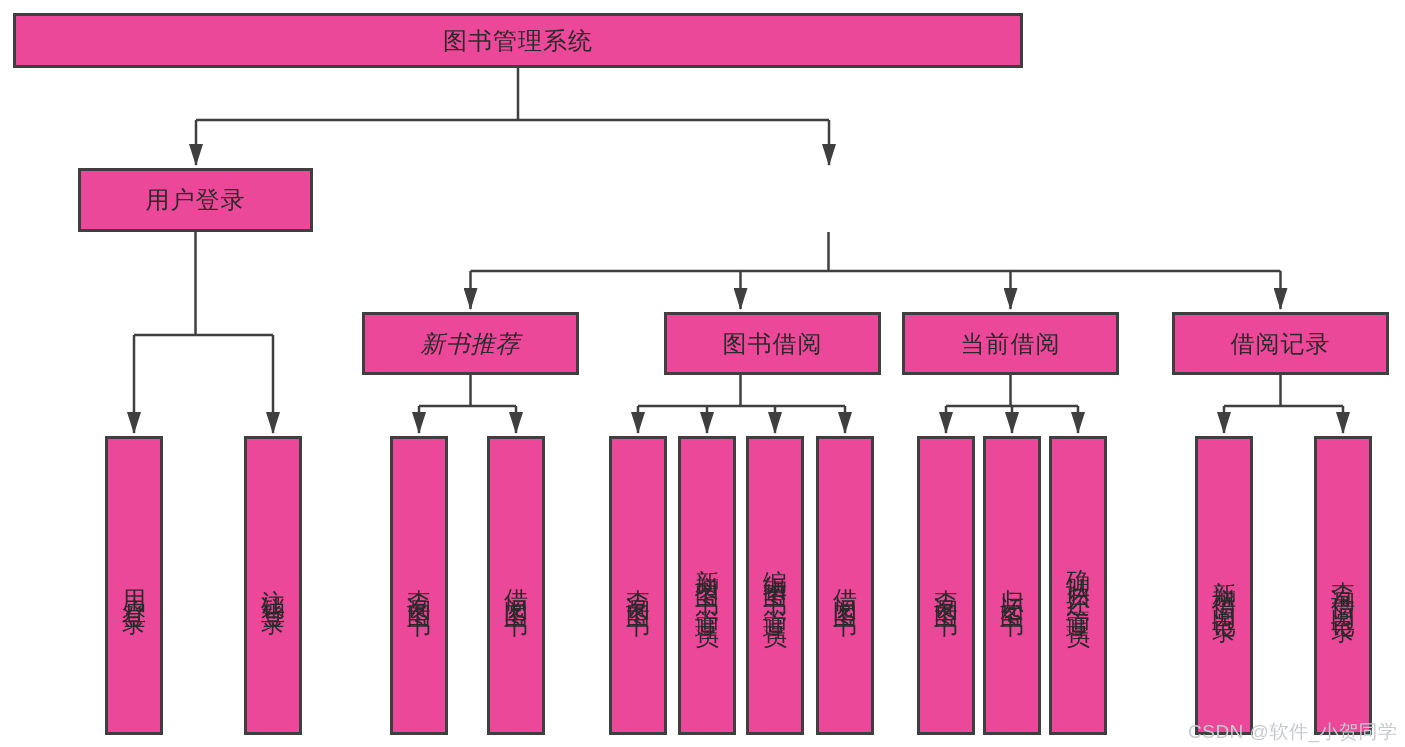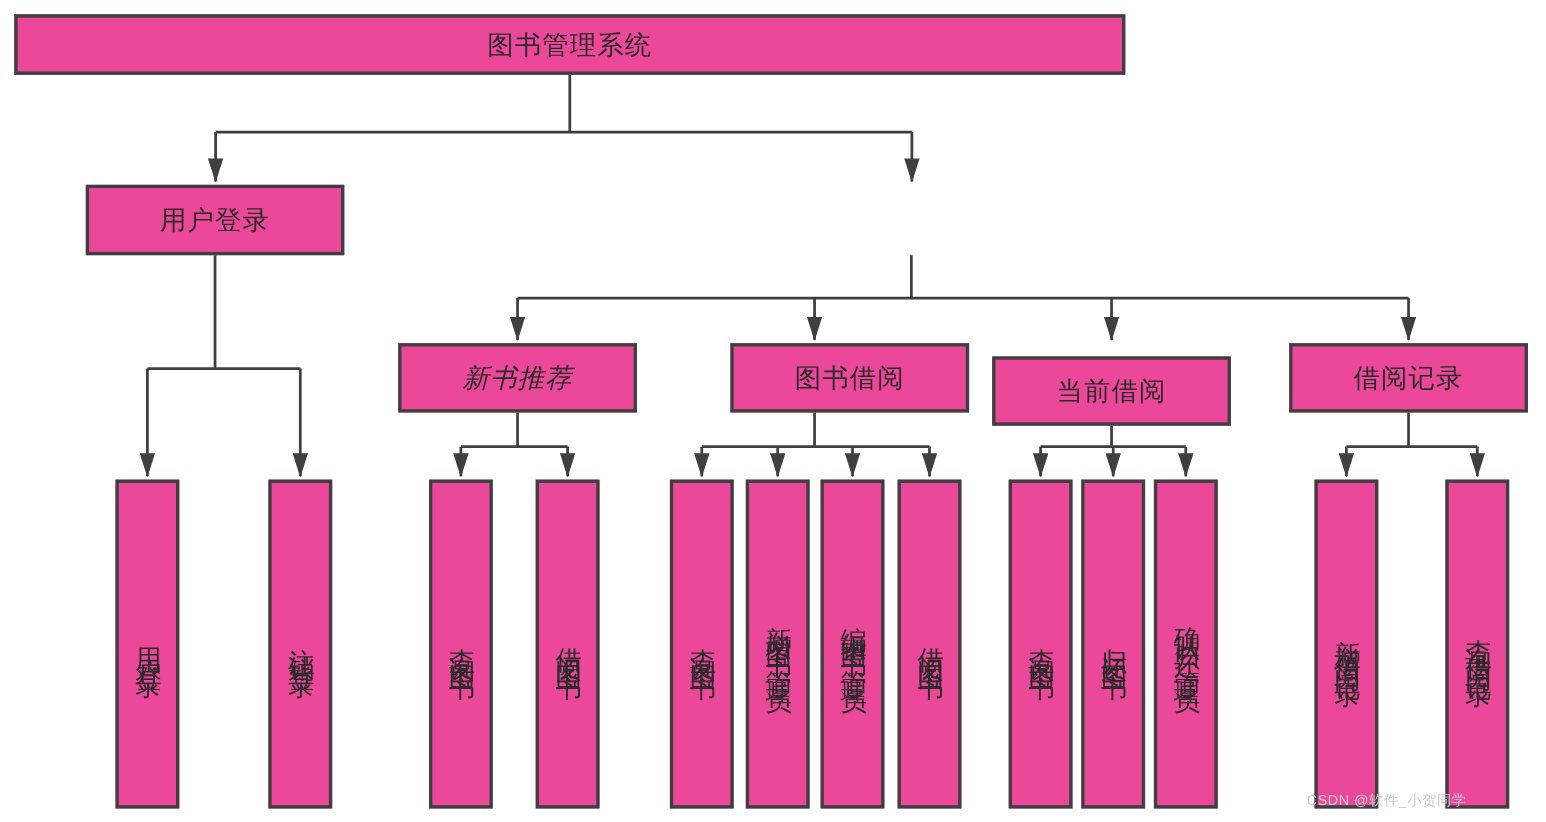--- a/index.html
+++ b/index.html
@@ -43,21 +43,21 @@
     writing-mode: vertical-rl;
     text-orientation: mixed;
     font-size: 24px;
     letter-spacing: 8px;
     line-height: 1;
   }
   .watermark {
     position: absolute;
     left: 1188px;
     top: 719px;
-    font-size: 13px;
+    font-size: 19px;
     letter-spacing: 0.5px;
     color: #c6cbd0;
     white-space: nowrap;
     z-index: 5;
   }
 </style>
 </head>
 <body>
 
 <div class="canvas">
@@ -119,21 +119,21 @@
   <div class="node" style="left:78px; top:168px; width:235px; height:64px;">
     <span class="hlabel">用户登录</span>
   </div>
 
   <div class="node" style="left:362px; top:312px; width:217px; height:63px;font-style:italic;">
     <span class="hlabel">新书推荐</span>
   </div>
   <div class="node" style="left:632px; top:312px; width:217px; height:63px;margin-left:32px;">
     <span class="hlabel">图书借阅</span>
   </div>
-  <div class="node" style="left:902px; top:312px; width:217px; height:63px;margin-top:12px;">
+  <div class="node" style="left:902px; top:312px; width:217px; height:63px;">
     <span class="hlabel">当前借阅</span>
   </div>
   <div class="node" style="left:1172px; top:312px; width:217px; height:63px;">
     <span class="hlabel">借阅记录</span>
   </div>
 
   <div class="node" style="left:105px; top:436px; width:58px; height:299px;">
     <span class="vlabel">用户登录</span>
   </div>
   <div class="node" style="left:244px; top:436px; width:58px; height:299px;">

